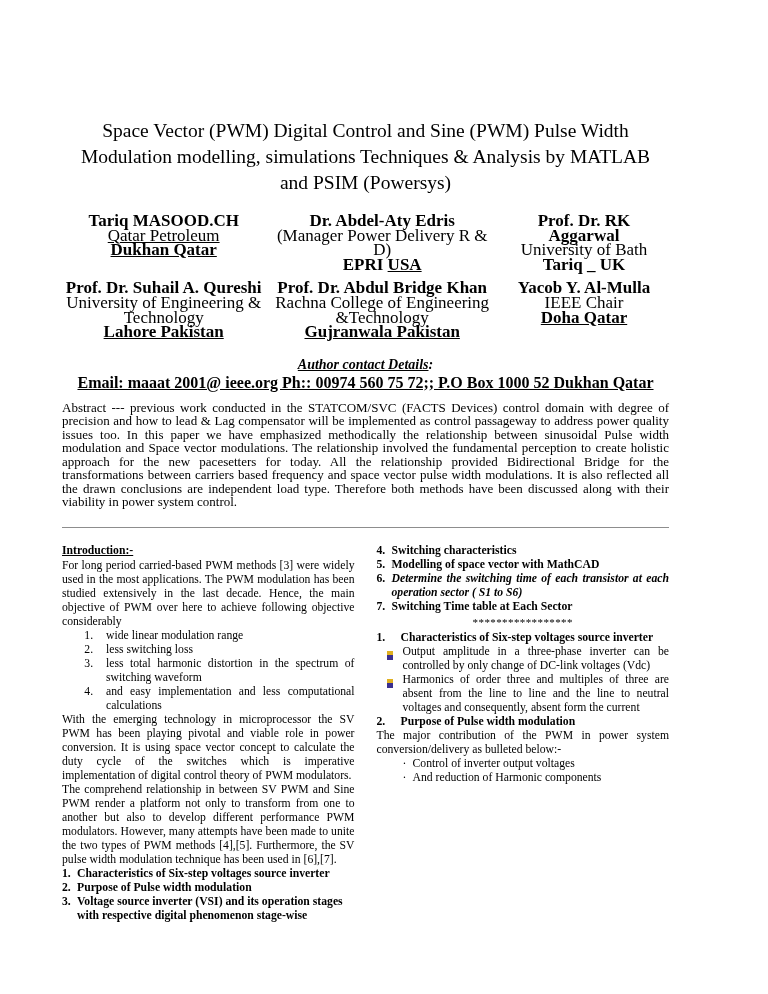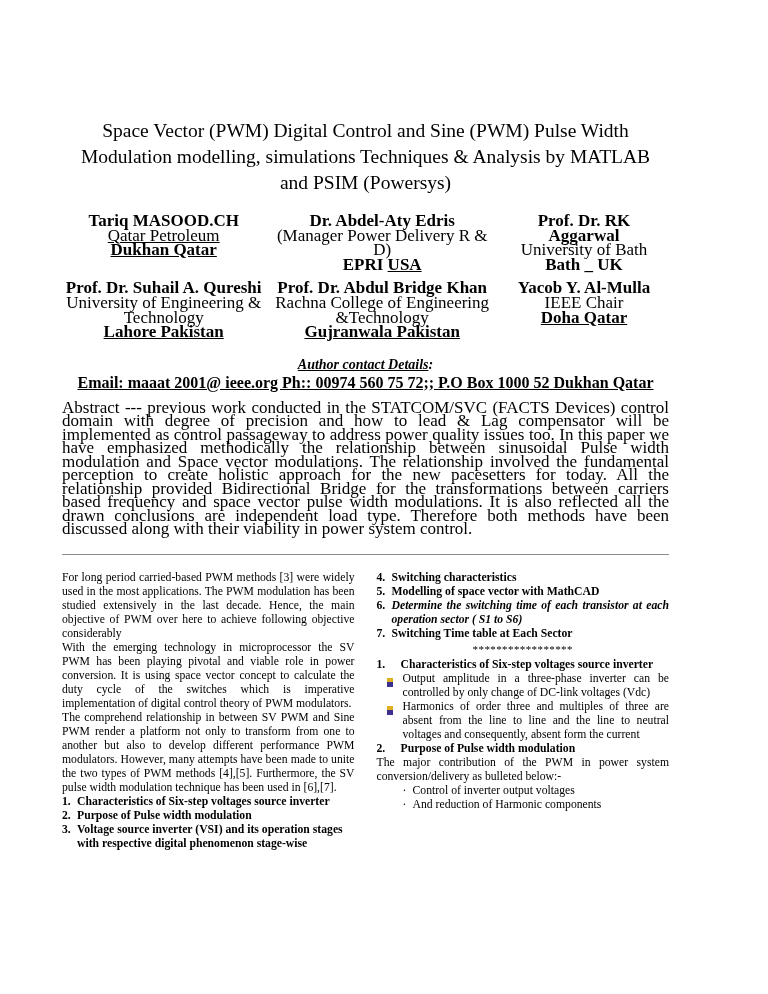--- a/index.html
+++ b/index.html
@@ -75,21 +75,21 @@
   .contact-line {
     font-size: 16px;
     font-weight: bold;
     text-decoration: underline;
     display: block;
     margin-top: 1px;
   }
 
   
   .abstract {
-    font-size: 17px;
+    font-size: 13px;
     line-height: 13.5px;
     text-align: justify;
     margin: 4px 0 0 0;
   }
 
   hr.rule {
     border: 0;
     border-top: 1.6px solid #8d8d8d;
     margin: 18px 0 16px 0;
   }
@@ -208,21 +208,21 @@
         <span class="a-loc">Dukhan Qatar</span>
       </td>
       <td class="col-2">
         <span class="a-name">Dr. Abdel-Aty Edris</span>
         <span class="a-aff">(Manager Power Delivery R &amp; D)</span>
         <span class="a-loc plain"><span>EPRI </span><span class="u-inline">USA</span></span>
       </td>
       <td class="col-3">
         <span class="a-name">Prof. Dr. RK Aggarwal</span>
         <span class="a-aff">University of Bath</span>
-        <span class="a-loc plain" style="font-weight:bold">Bath _ UK</span>
+        <span class="a-loc plain" style="font-weight:bold">Tariq _ UK</span>
       </td>
     </tr>
     <tr>
       <td class="col-1">
         <span class="a-name">Prof. Dr. Suhail A. Qureshi</span>
         <span class="a-aff">University of Engineering &amp; Technology</span>
         <span class="a-loc">Lahore Pakistan</span>
       </td>
       <td class="col-2">
         <span class="a-name">Prof. Dr. Abdul Bridge Khan</span>
@@ -243,21 +243,28 @@
     <span class="contact-line">Email:  maaat 2001@ ieee.org   Ph:: 00974 560 75 72;;  P.O Box 1000 52 Dukhan Qatar</span>
   </div>
 
   <div class="abstract">Abstract --- previous work conducted in the STATCOM/SVC (FACTS Devices) control domain with degree of precision and how to lead &amp; Lag compensator will be implemented as control passageway to address power quality issues too.  In this paper we have emphasized methodically the relationship between sinusoidal Pulse width modulation and Space vector modulations. The relationship involved the fundamental perception to create holistic approach for the new pacesetters for today. All the relationship provided Bidirectional Bridge for the transformations between carriers based frequency and space vector pulse width modulations. It is also reflected all the drawn conclusions are independent load type. Therefore both methods have been discussed along with their viability in power system control.</div>
 
   <hr class="rule">
 
   <div class="cols">
 
     <div class="col">
+      <div class="heading-u">Introduction:-</div>
       <p>For long period carried-based PWM methods [3] were widely used in the most applications. The PWM modulation has been studied extensively in the last decade. Hence, the main objective of PWM over here to achieve following objective considerably</p>
+      <ol class="numbered">
+        <li>wide linear modulation range</li>
+        <li>less switching loss</li>
+        <li>less total harmonic distortion in the spectrum of switching waveform</li>
+        <li>and easy implementation and less computational calculations</li>
+      </ol>
       <p>With the emerging technology in microprocessor the SV PWM has been playing pivotal and viable role in power conversion. It is using space vector concept to calculate the duty cycle of the switches which is imperative implementation of digital control theory of PWM modulators.</p>
       <p>The comprehend relationship in between SV PWM and Sine PWM render a platform not only to transform from one to another but also to develop different performance PWM modulators. However, many attempts have been made to unite the two types of PWM methods [4],[5]. Furthermore, the SV pulse width modulation technique has been used in [6],[7].</p>
 
       <div class="num-list">
         <div class="num-item">
           <span class="n">1.</span>
           <span class="t">Characteristics of Six-step voltages source inverter</span>
         </div>
         <div class="num-item">
           <span class="n">2.</span>

